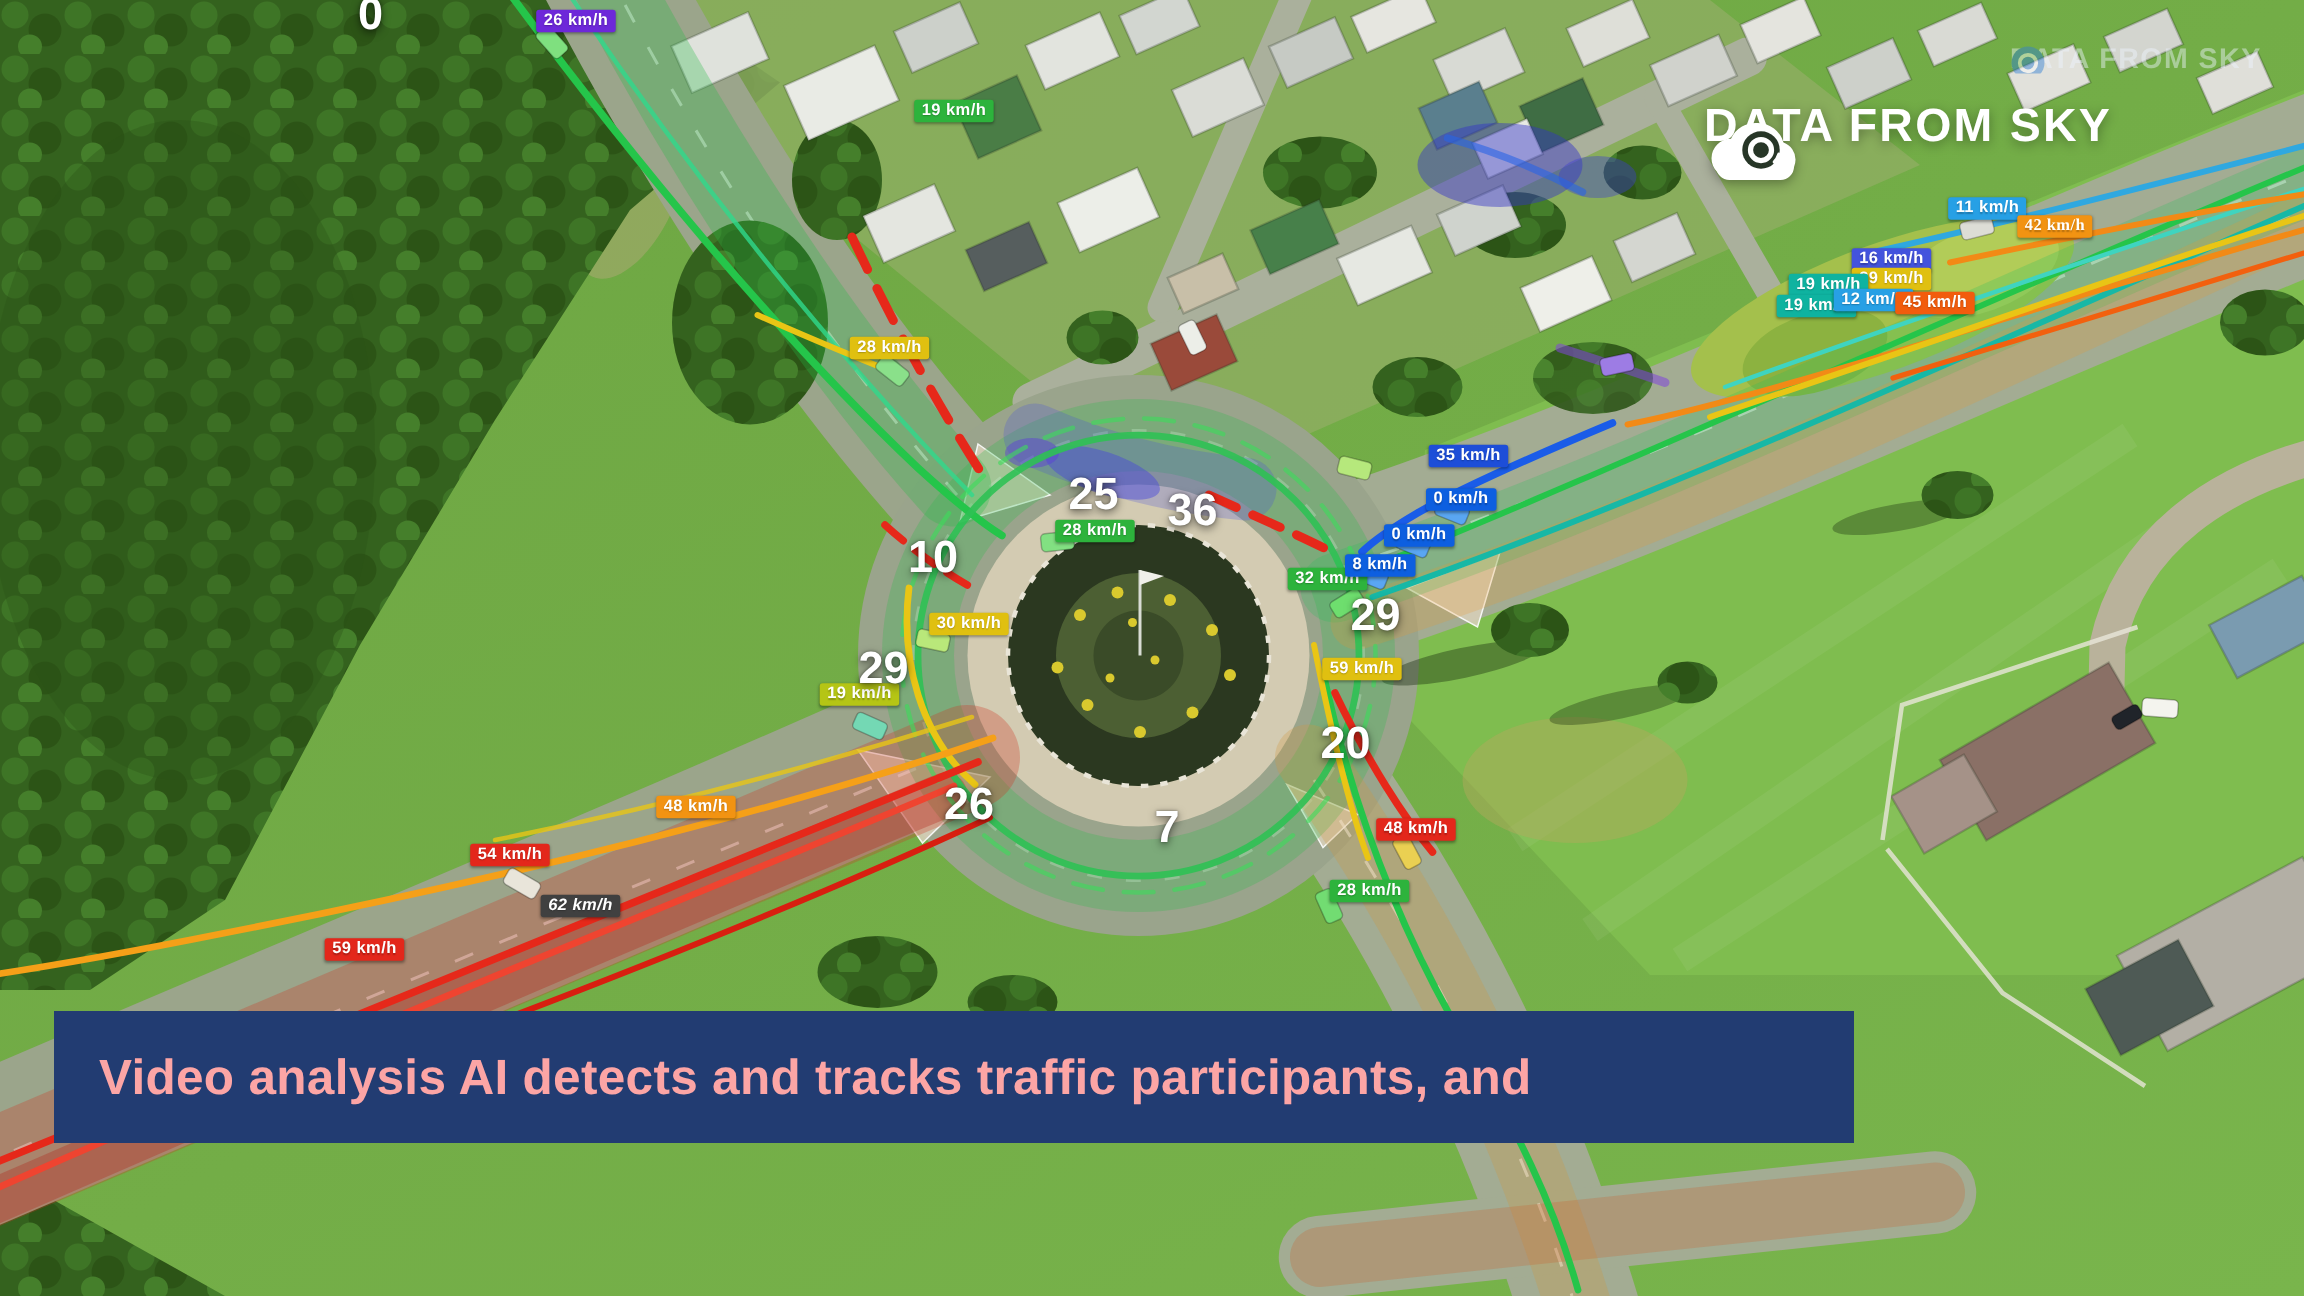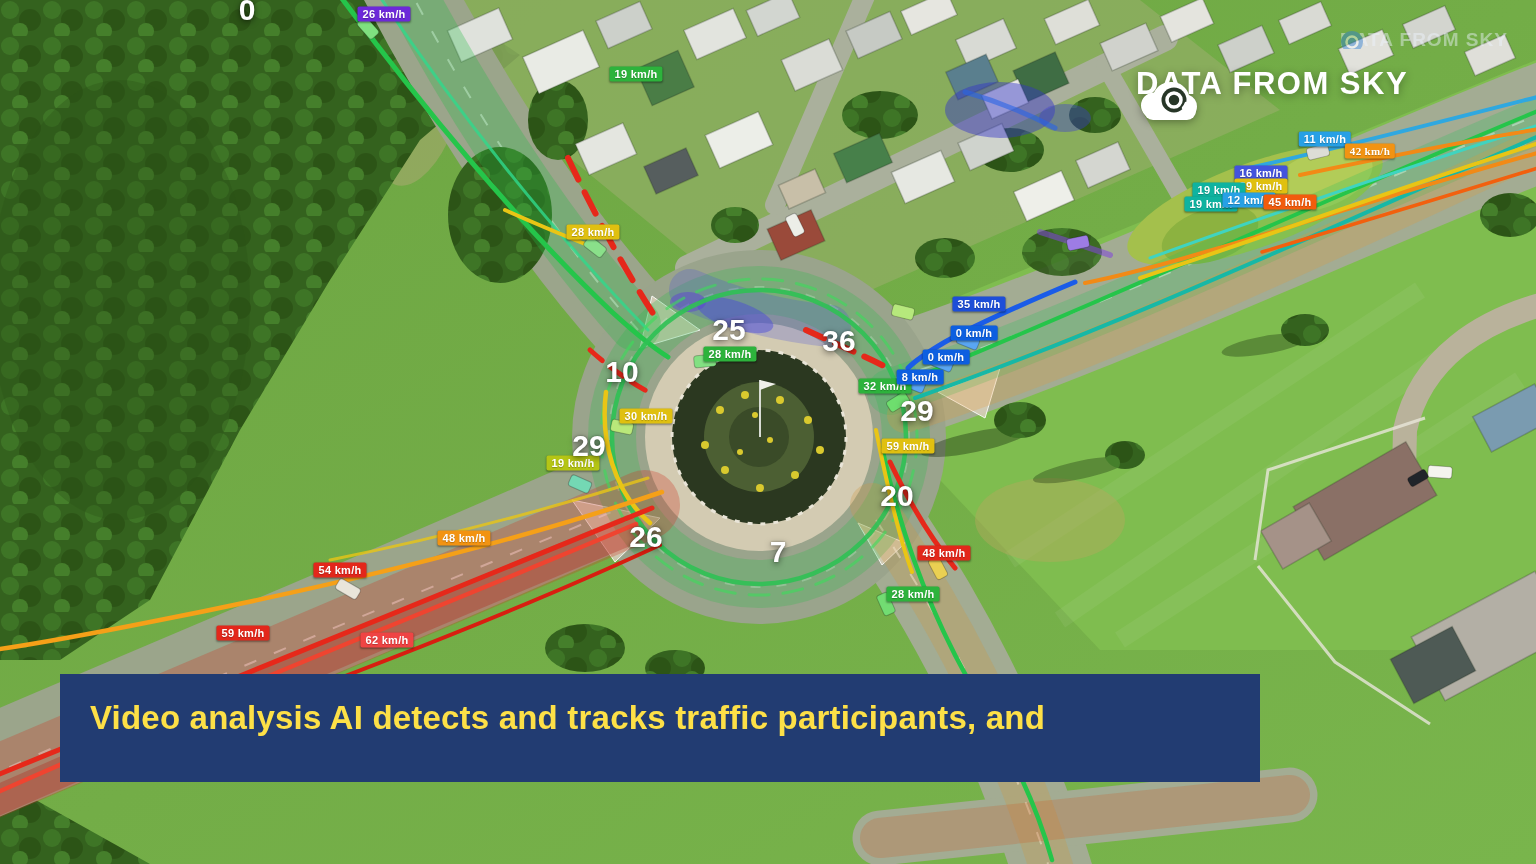--- a/index.html
+++ b/index.html
@@ -20,23 +20,23 @@
     text-shadow:0 2px 6px rgba(0,0,0,.55),0 0 2px rgba(0,0,0,.4);}
   
   .logo{position:absolute;left:1136px;top:68px;display:flex;align-items:center;gap:8px;
         filter:drop-shadow(0 2px 4px rgba(0,0,0,.35));}
   .logo-text{font:700 31px/1 "Liberation Sans",sans-serif;color:#fff;letter-spacing:1.5px;}
   .watermark{position:absolute;left:1340px;top:30px;display:flex;align-items:center;gap:6px;
              opacity:.45;width:200px;overflow:hidden;}
   .watermark-text{font:700 19px/1 "Liberation Sans",sans-serif;color:#eef4ff;
                   letter-spacing:1px;white-space:nowrap;}
   
-  .caption-bar{position:absolute;left:36px;top:674px;width:1200px;height:108px;
-               background:#223c72;color:#fde047;box-sizing:border-box;
-               padding:18px 0 0 30px;margin-left:24px;}
+  .caption-bar{position:absolute;left:36px;top:674px;width:1200px;height:88px;
+               background:#223c72;color:#fca5a5;box-sizing:border-box;
+               padding:18px 0 0 30px;}
   .caption-line{font:600 33px/52px "Liberation Sans",sans-serif;letter-spacing:.2px;}
 </style>
 </head>
 <body>
 
 <div class="stage">
 
   <svg width="1536" height="864" viewBox="0 0 1536 864">
     <defs>
       <linearGradient id="gGrass" x1="0" y1="0" x2="1" y2="1">
@@ -307,34 +307,34 @@
       <div class="speed-label" style="left: 573px; top: 463px; background: rgb(181, 197, 21);">19 km/h</div>
       <div class="speed-label" style="left: 885px; top: 386px; background: rgb(45, 179, 60);">32 km/h</div>
       <div class="speed-label" style="left: 908px; top: 446px; background: rgb(224, 192, 16);">59 km/h</div>
       <div class="speed-label" style="left: 933px; top: 304px; background: #1d4ed8; margin-left: 46px;">35 km/h</div>
       <div class="speed-label" style="left: 974px; top: 333px; background: rgb(13, 95, 224);">0 km/h</div>
       <div class="speed-label" style="left: 946px; top: 357px; background: rgb(13, 95, 224);">0 km/h</div>
       <div class="speed-label" style="left: 920px; top: 377px; background: rgb(13, 95, 224);">8 km/h</div>
       <div class="speed-label" style="left: 464px; top: 538px; background: rgb(242, 147, 18);">48 km/h</div>
       <div class="speed-label" style="left: 340px; top: 570px; background: rgb(227, 39, 27);">54 km/h</div>
       <div class="speed-label" style="left: 243px; top: 633px; background: rgb(227, 39, 27);">59 km/h</div>
-      <div class="speed-label" style="left: 387px; top: 640px; background: #ef4444;">62 km/h</div>
+      <div class="speed-label" style="left: 387px; top: 604px; background: #404040; font-style: italic;">62 km/h</div>
       <div class="speed-label" style="left: 944px; top: 553px; background: rgb(227, 39, 27);">48 km/h</div>
       <div class="speed-label" style="left: 913px; top: 594px; background: rgb(45, 179, 60);">28 km/h</div>
       <div class="speed-label" style="left: 1325px; top: 139px; background: rgb(39, 160, 229);">11 km/h</div>
       <div class="speed-label" style="left: 1370px; top: 151px; background: rgb(242, 147, 18); font-family: Liberation Serif, serif;">42 km/h</div>
       <div class="speed-label" style="left: 1261px; top: 173px; background: rgb(67, 83, 221);">16 km/h</div>
       <div class="speed-label" style="left: 1261px; top: 186px; background: rgb(224, 192, 16);">39 km/h</div>
       <div class="speed-label" style="left: 1219px; top: 190px; background: rgb(15, 179, 160);">19 km/h</div>
       <div class="speed-label" style="left: 1211px; top: 204px; background: rgb(15, 179, 160);">19 km/h</div>
       <div class="speed-label" style="left: 1249px; top: 200px; background: rgb(39, 160, 229);">12 km/h</div>
       <div class="speed-label" style="left: 1290px; top: 202px; background: rgb(242, 92, 13);">45 km/h</div>
       <div class="track-id" style="left: 247px; top: 10px;">0</div>
       <div class="track-id" style="left: 729px; top: 330px;">25</div>
-      <div class="track-id" style="left: 839px; top: 341px;">36</div>
+      <div class="track-id" style="left: 795px; top: 341px;">36</div>
       <div class="track-id" style="left: 622px; top: 372px;">10</div>
       <div class="track-id" style="left: 589px; top: 446px;">29</div>
       <div class="track-id" style="left: 917px; top: 411px;">29</div>
       <div class="track-id" style="left: 897px; top: 496px;">20</div>
       <div class="track-id" style="left: 646px; top: 537px;">26</div>
       <div class="track-id" style="left: 778px; top: 552px;">7</div>
     </div>
 
   <div class="watermark">
     <svg width="24" height="24" viewBox="0 0 24 24">

